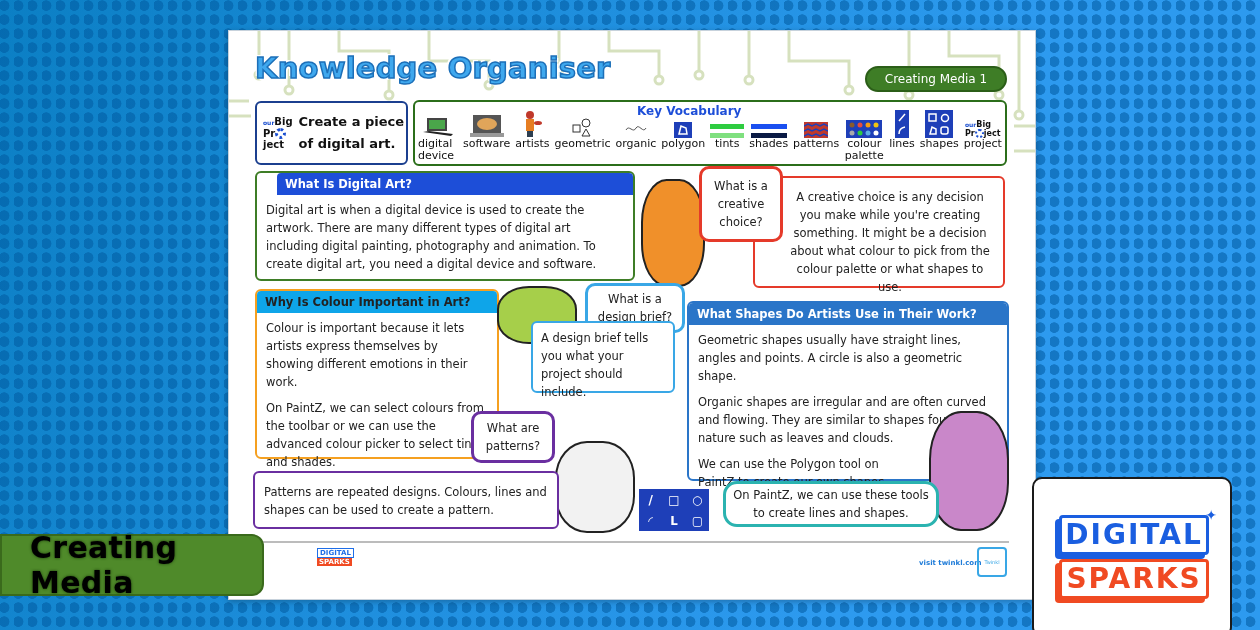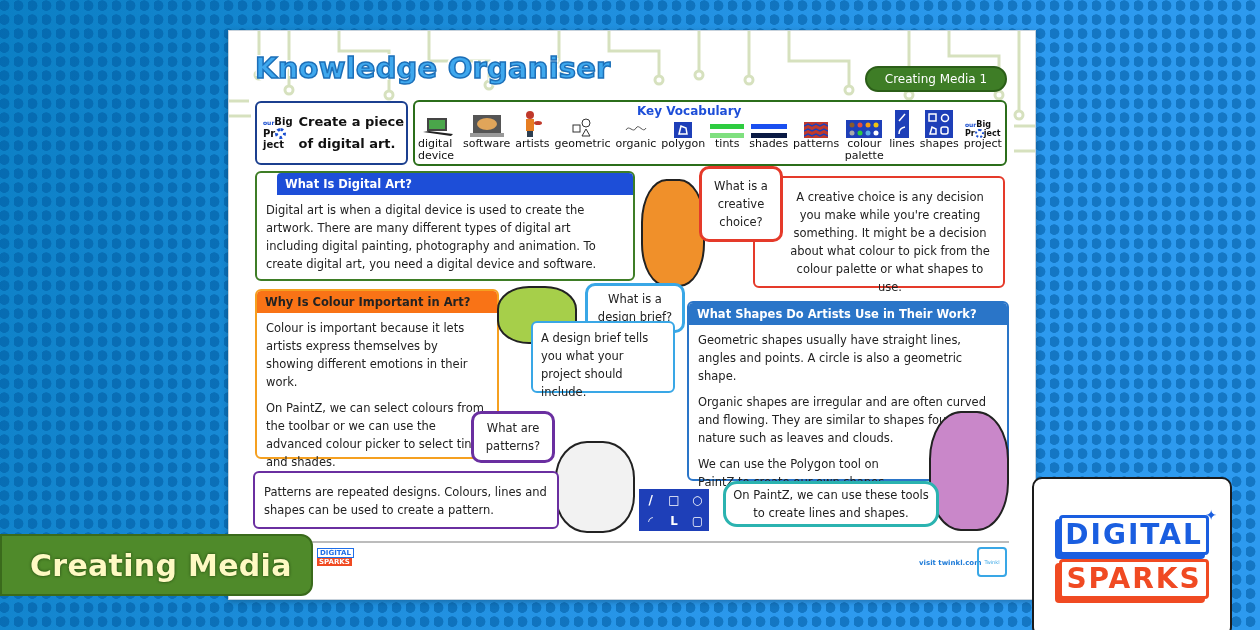--- a/index.html
+++ b/index.html
@@ -52,21 +52,21 @@
   .vi .ic { height: 28px; display: flex; align-items: flex-end; justify-content: center; }
   .vi .lbl { font-size: 11px; color: #111; line-height: 12px; text-align: center; }
   .vi .lbl.left { text-align: left; }
   .panel { position: absolute; background: #fff; border-radius: 6px; }
   .panel .hdr { color: #fff; font-weight: bold; font-size: 11.5px; padding: 4px 8px; border-radius: 4px 4px 0 0; }
   .panel .body { font-size: 11.5px; line-height: 18px; color: #222; padding: 6px 9px; }
   .panel .body p + p { margin-top: 8px; }
   .p-green { left: 26px; top: 140px; width: 380px; height: 110px; border: 2px solid #3e7d26; }
   .p-green .hdr { background: #1d4ed8; margin-left: 20px; }
   .p-orange { left: 26px; top: 258px; width: 244px; height: 170px; border: 2px solid #f5a020; }
-  .p-orange .hdr { background: #f97316; color: #222; }
+  .p-orange .hdr { background: #0ea5e9; color: #222; }
   .p-blue { left: 458px; top: 270px; width: 322px; height: 180px; border: 2px solid #2a75c8; }
   .p-blue .hdr { background: #2a75c8; }
   .p-red { left: 524px; top: 145px; width: 252px; height: 112px; border: 2px solid #e53a2a; }
   .p-red .body { padding: 10px 8px; text-align: center; }
   .p-cyan { left: 302px; top: 290px; width: 144px; height: 72px; border: 2px solid #39a7e6; }
   .p-purple { left: 24px; top: 440px; width: 306px; height: 58px; border: 2px solid #6a2fa0; }
   .p-purple .body { padding: 10px 9px; }
   .bubble { position: absolute; background: #fff; border-radius: 10px; font-size: 11.5px; line-height: 18px; color: #222; text-align: center; display: flex; align-items: center; justify-content: center; }
   .b-red { left: 470px; top: 135px; width: 84px; height: 76px; border: 3px solid #e53a2a; }
   .b-cyan { left: 356px; top: 252px; width: 100px; height: 50px; border: 3px solid #39a7e6; }
@@ -78,24 +78,24 @@
   }
   .tools span { color: #fff; font-size: 12px; font-weight: bold; line-height: 12px; }
   .char { position: absolute; border-radius: 40%; border: 2px solid #222; }
   .footer-line { position: absolute; left: 0; top: 510px; width: 780px; height: 2px; background: #bcbcbc; }
   .visit { position: absolute; left: 690px; top: 528px; font-size: 7px; font-weight: bold; color: #1e7bd8; }
   .twinkl-badge { position: absolute; left: 748px; top: 516px; width: 30px; height: 30px; border: 2px solid #39a7e6; border-radius: 4px; font-size: 5px; color: #39a7e6; display: flex; align-items: center; justify-content: center; }
   .ds-small { position: absolute; left: 88px; top: 518px; width: 44px; font-size: 7px; font-weight: bold; line-height: 9px; }
   .ds-small .d { color: #1e6ee8; border: 1px solid #1e6ee8; padding: 0 2px; }
   .ds-small .s { color: #fff; background: #f04a22; padding: 0 2px; }
   .media-banner {
-    position: absolute; left: 0; top: 534px; width: 313px; height: 62px;
+    position: absolute; left: 0; top: 534px; width: 264px; height: 62px;
     background: #4f8a2a; border: 2px solid #3a6a1c; border-radius: 0 12px 12px 0;
     display: flex; align-items: center; padding-left: 28px;
-    color: #fef9c3; font-weight: bold; font-size: 30px; letter-spacing: 0.3px;
+    color: #000000; font-weight: bold; font-size: 30px; letter-spacing: 0.3px;
     text-shadow: 0 0 3px #1a3a0a;
   }
   .ds-card {
     position: absolute; left: 1032px; top: 477px; width: 200px; height: 160px;
     background: #fff; border: 2px solid #1a1a1a; border-radius: 10px;
   }
   .ds-logo { position: absolute; left: 25px; top: 36px; width: 150px; }
   .ds-logo .digital {
     display: block; border: 3px solid #1a5ee0; border-radius: 4px; background: #fff;
     color: #1a5ee0; font-weight: bold; font-size: 28px; text-align: center; line-height: 34px; letter-spacing: 2px;

